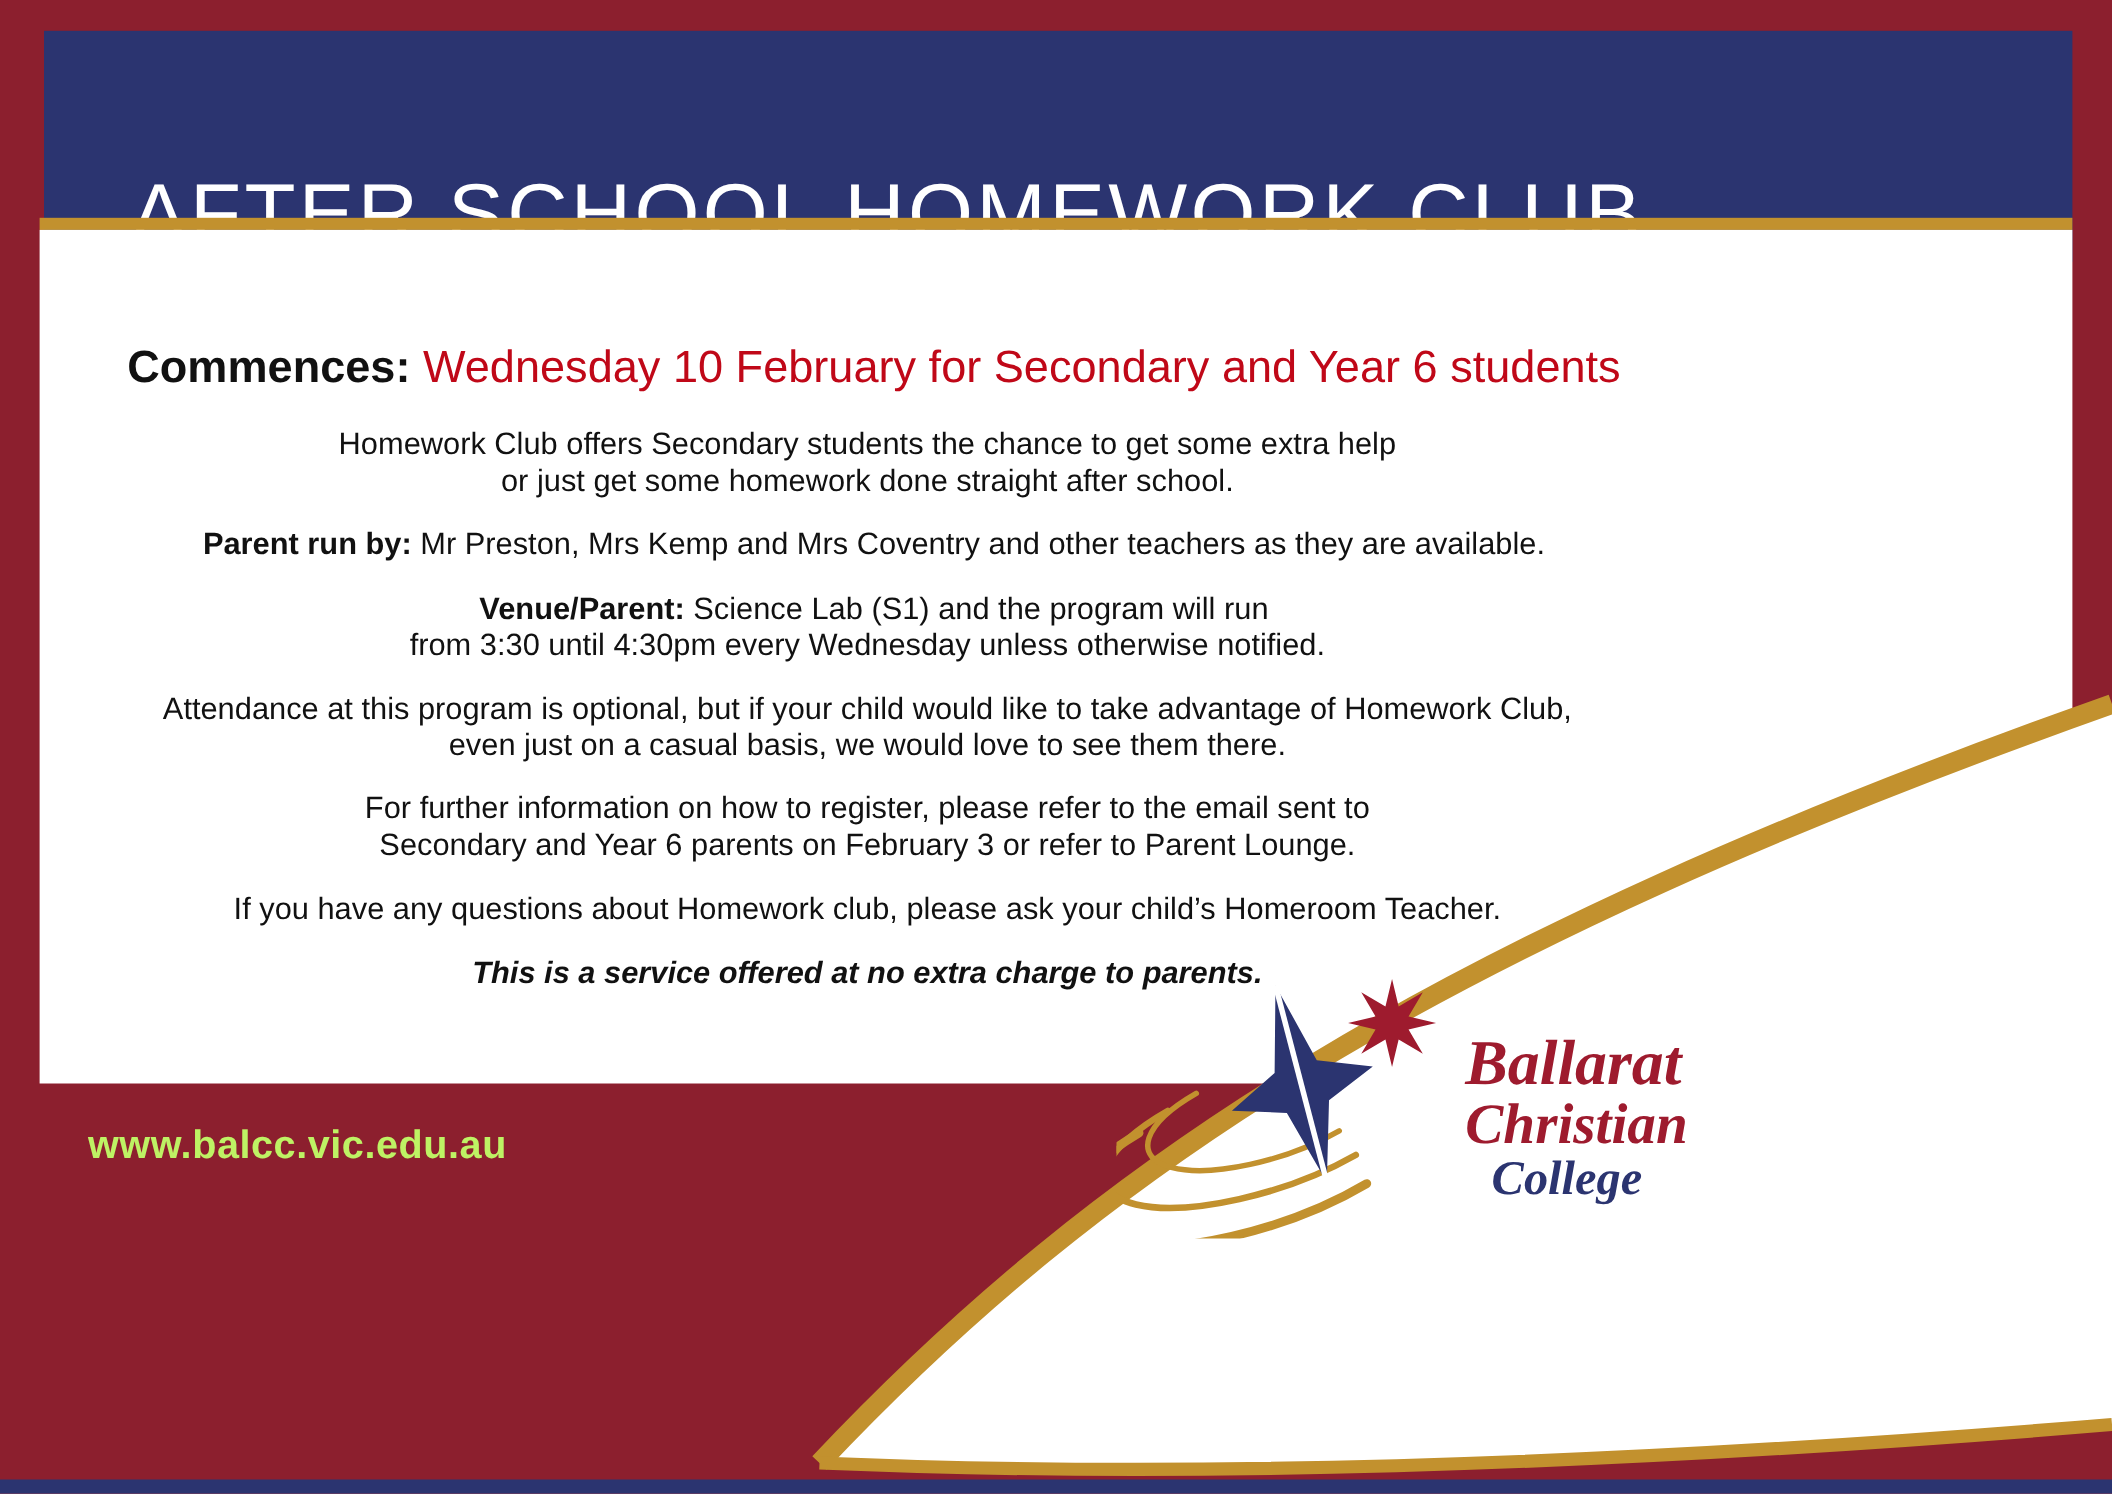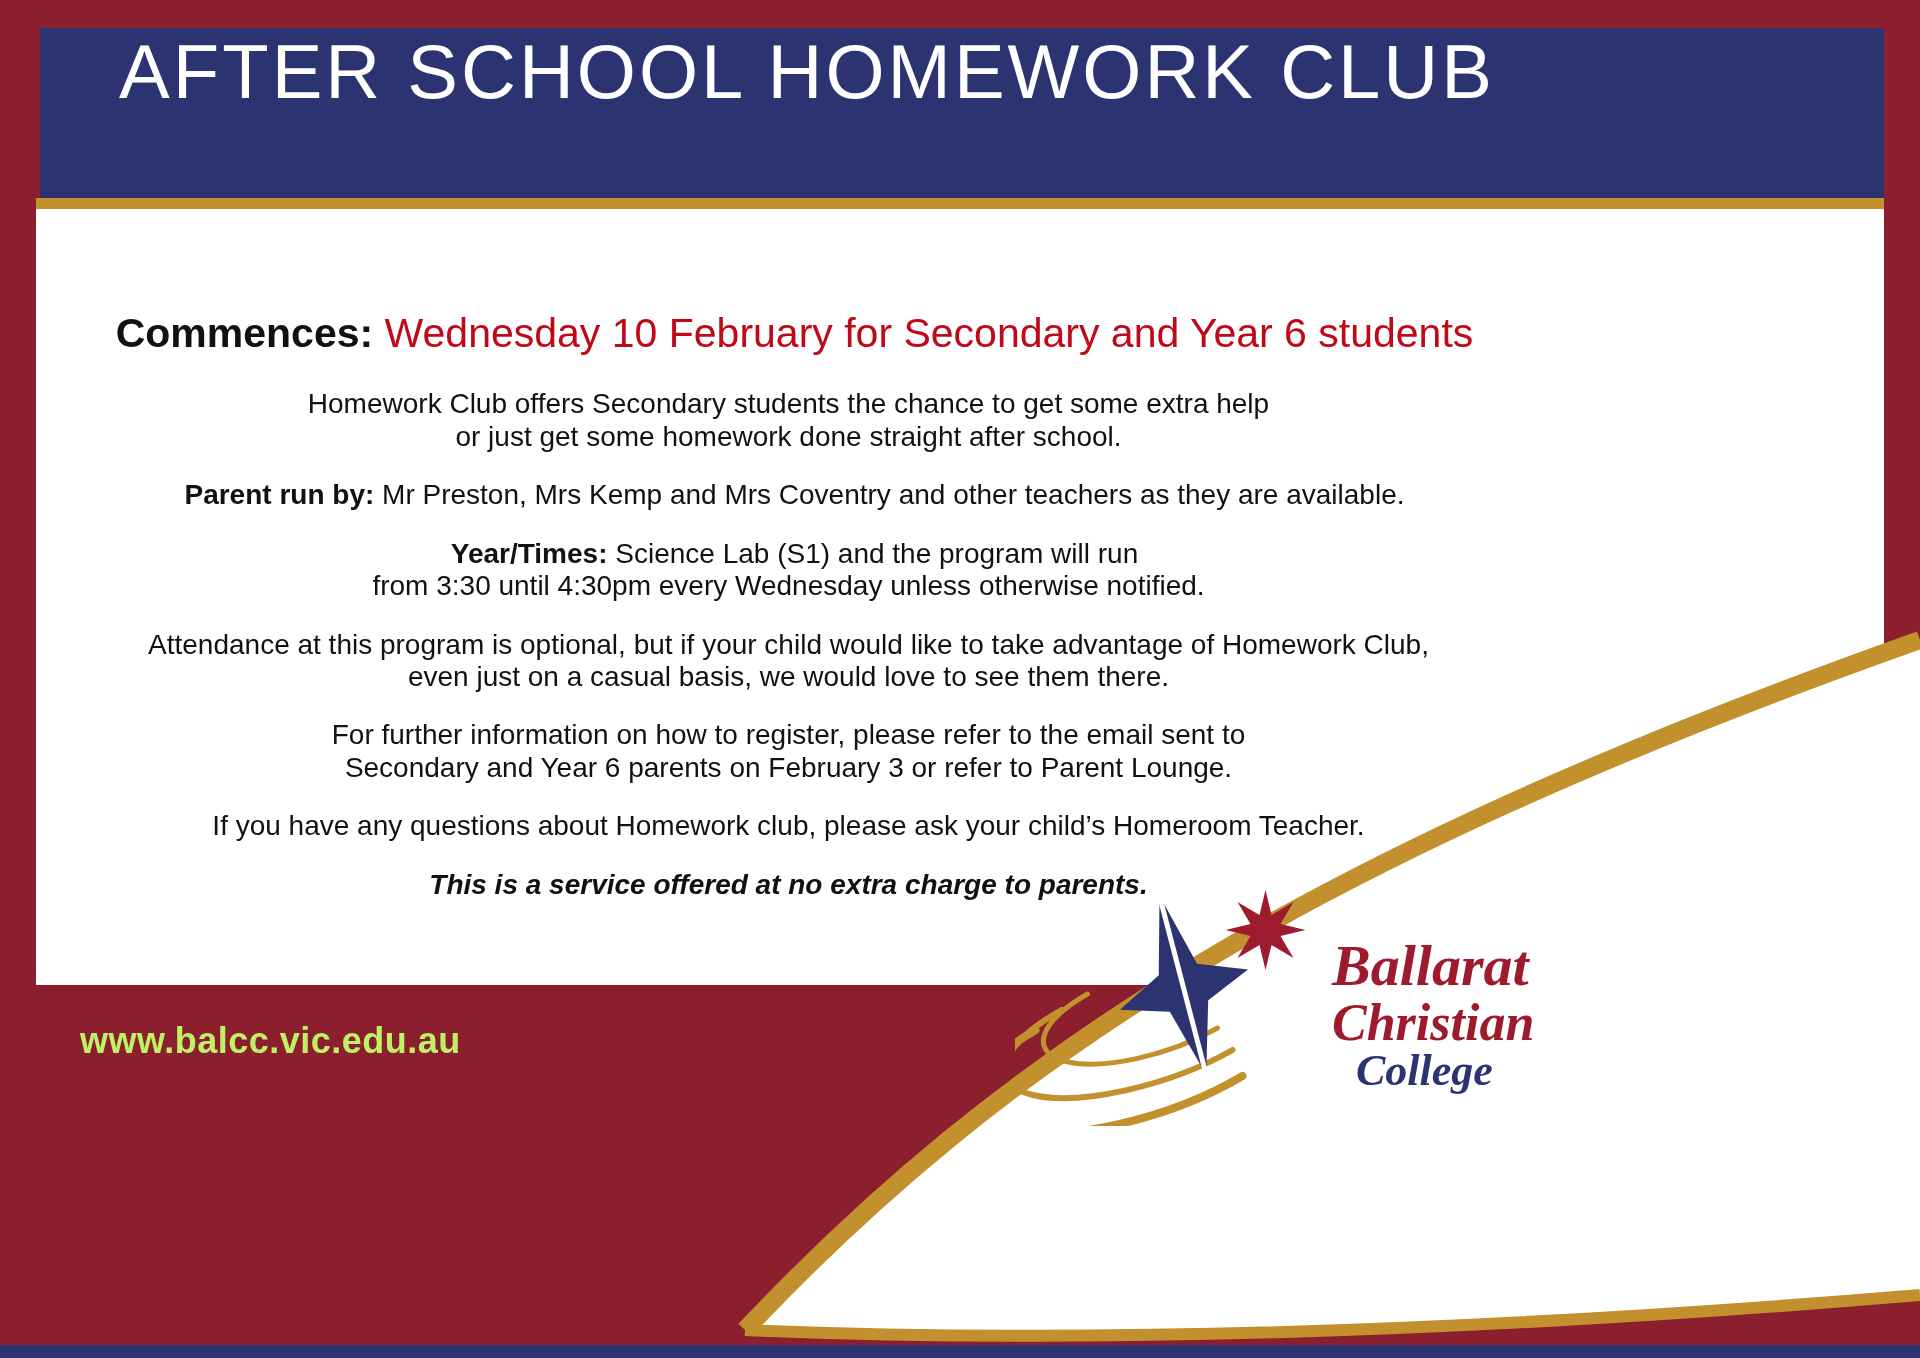--- a/index.html
+++ b/index.html
@@ -10,21 +10,21 @@
     background:var(--maroon,#8C1F2E);
     position:relative;
     overflow:hidden;
     color:var(--text,#111);
   }
 
   
   .header-band {
     position:absolute; left:40px; right:36px; top:28px; height:210px;
     background:var(--navy,#2B3470);
-    display:flex; align-items:flex-start; justify-content:center;
+    display:flex; align-items:flex-end; justify-content:center;
     padding-right:310px;
   }
   .title {
     color:#fff; font-size:76px; font-weight:400; letter-spacing:3px;
     white-space:nowrap;
   }
   .gold-bar {
     position:absolute; left:36px; right:36px; top:198px; height:11px;
     background:var(--gold,#C2912E);
   }
@@ -107,21 +107,21 @@
       <span class="line">or just get some homework done straight after school.</span>
     </p>
 
     <p>
       <span class="b">Parent run by:</span>
       <span>Mr Preston, Mrs Kemp and Mrs Coventry and other teachers as they are available.</span>
     </p>
 
     <p>
       <span class="line">
-        <span class="b">Year/Times:</span>
+        <span class="b">Venue/Parent:</span>
         <span>Science Lab (S1) and the program will run</span>
       </span>
       <span class="line">from 3:30 until 4:30pm every Wednesday unless otherwise notified.</span>
     </p>
 
     <p>
       <span class="line">Attendance at this program is optional, but if your child would like to take advantage of Homework Club,</span>
       <span class="line">even just on a casual basis, we would love to see them there.</span>
     </p>
 

